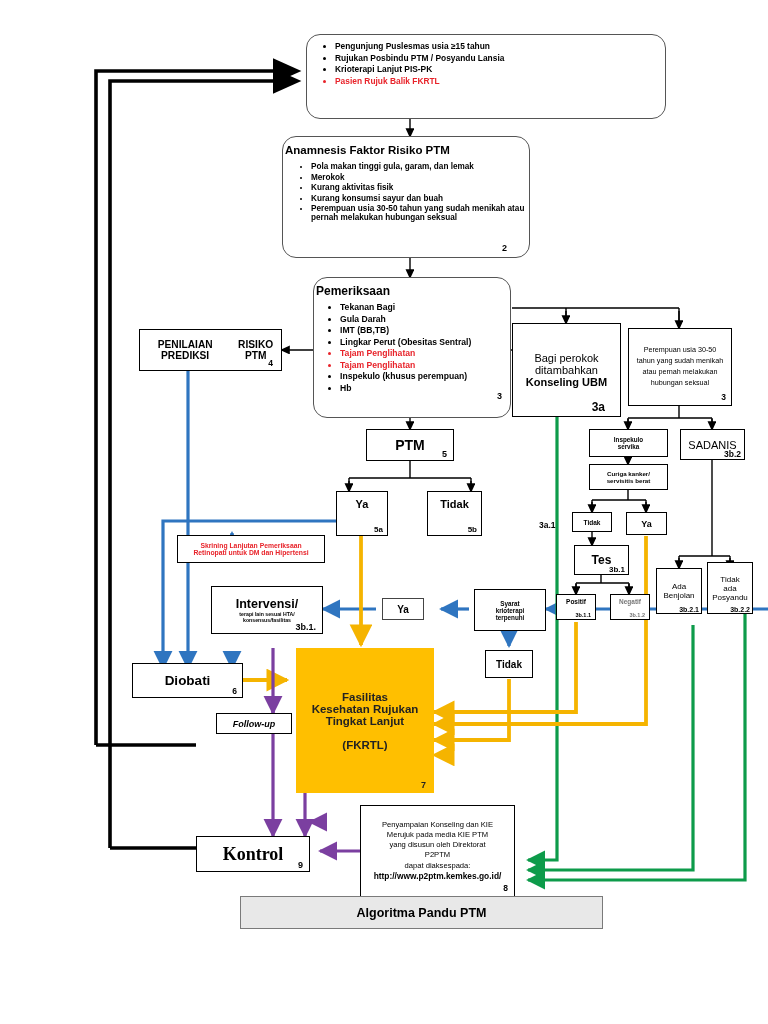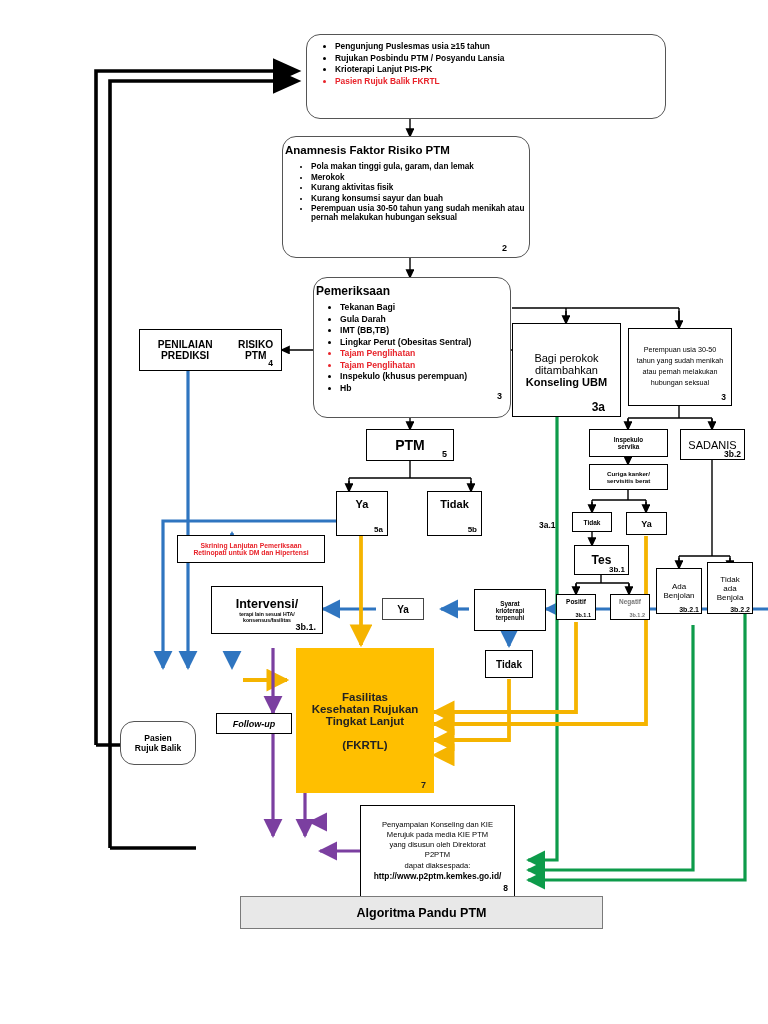--- a/index.html
+++ b/index.html
@@ -232,21 +232,21 @@
 
   <div class="node ctr" style="left:656px;top:568px;width:46px;height:46px;flex-direction:column;font-size:8px;">
     <div>Ada</div>
     <div>Benjolan</div>
     <div class="num" style="right:2px;bottom:0;font-size:7px;">3b.2.1</div>
   </div>
 
   <div class="node ctr" style="left:707px;top:562px;width:46px;height:52px;flex-direction:column;font-size:8px;">
     <div>Tidak</div>
     <div>ada</div>
-    <div>Benjola</div>
+    <div>Posyandu</div>
     <div class="num" style="right:2px;bottom:0;font-size:7px;">3b.2.2</div>
   </div>
 
   <div class="node ctr" style="left:366px;top:429px;width:88px;height:32px;font-size:14px;font-weight:bold;">
     <span>PTM</span>
     <div class="num" style="right:6px;bottom:1px;font-size:9px;">5</div>
   </div>
 
   <div class="node ctr" style="left:336px;top:491px;width:52px;height:45px;font-size:11px;font-weight:bold;">
     <span style="position:absolute;top:6px;left:0;width:100%;">Ya</span>
@@ -277,39 +277,44 @@
   <div class="node ctr" style="left:474px;top:589px;width:72px;height:42px;flex-direction:column;font-size:6.3px;font-weight:bold;">
     <div>Syarat</div>
     <div>krioterapi</div>
     <div>terpenuhi</div>
   </div>
 
   <div class="node ctr" style="left:485px;top:650px;width:48px;height:28px;font-size:10px;font-weight:bold;">
     <span>Tidak</span>
   </div>
 
+  <div class="node ctr" style="left:132px;top:663px;width:111px;height:35px;font-size:13.5px;font-weight:bold;">
+    <span>Diobati</span>
+    <div class="num" style="right:5px;bottom:1px;font-size:8.5px;">6</div>
+  </div>
 
   <div class="node ctr" style="left:216px;top:713px;width:76px;height:21px;font-size:9px;font-style:italic;font-weight:bold;">
     <span>Follow-up</span>
   </div>
 
-  <div class="node rounded ctr" style="left:120px;top:721px;width:76px;height:44px;flex-direction:column;font-size:8.5px;font-weight:bold;">
-    <div>Pasien</div>
-    <div>Rujuk Balik</div>
-  </div>
 
   <div class="node ctr" style="left:296px;top:648px;width:138px;height:145px;flex-direction:column;background:#ffbf00;border-color:#ffbf00;
               font-size:11.5px;font-weight:bold;color:#222;">
     <div>Fasilitas</div>
     <div>Kesehatan Rujukan</div>
     <div>Tingkat Lanjut</div>
     <div style="margin-top:12px;">(FKRTL)</div>
     <div class="num" style="right:7px;bottom:2px;font-size:9px;">7</div>
   </div>
 
+  <div class="node ctr" style="left:196px;top:836px;width:114px;height:36px;font-size:18px;font-weight:bold;
+              font-family:'Liberation Serif', serif;">
+    <span>Kontrol</span>
+    <div class="num" style="right:6px;bottom:1px;font-size:9px;font-family:'Liberation Sans',sans-serif;">9</div>
+  </div>
 
   <div class="node ctr" style="left:360px;top:805px;width:155px;height:92px;flex-direction:column;padding:5px 4px;font-size:7.6px;line-height:1.35;">
     <div>Penyampaian Konseling dan KIE</div>
     <div>Merujuk pada media KIE PTM</div>
     <div>yang disusun oleh Direktorat</div>
     <div>P2PTM</div>
     <div>dapat diaksespada:</div>
     <div class="b" style="font-size:8.4px;">http://www.p2ptm.kemkes.go.id/</div>
     <div class="num" style="right:6px;bottom:2px;font-size:8.5px;">8</div>
   </div>

